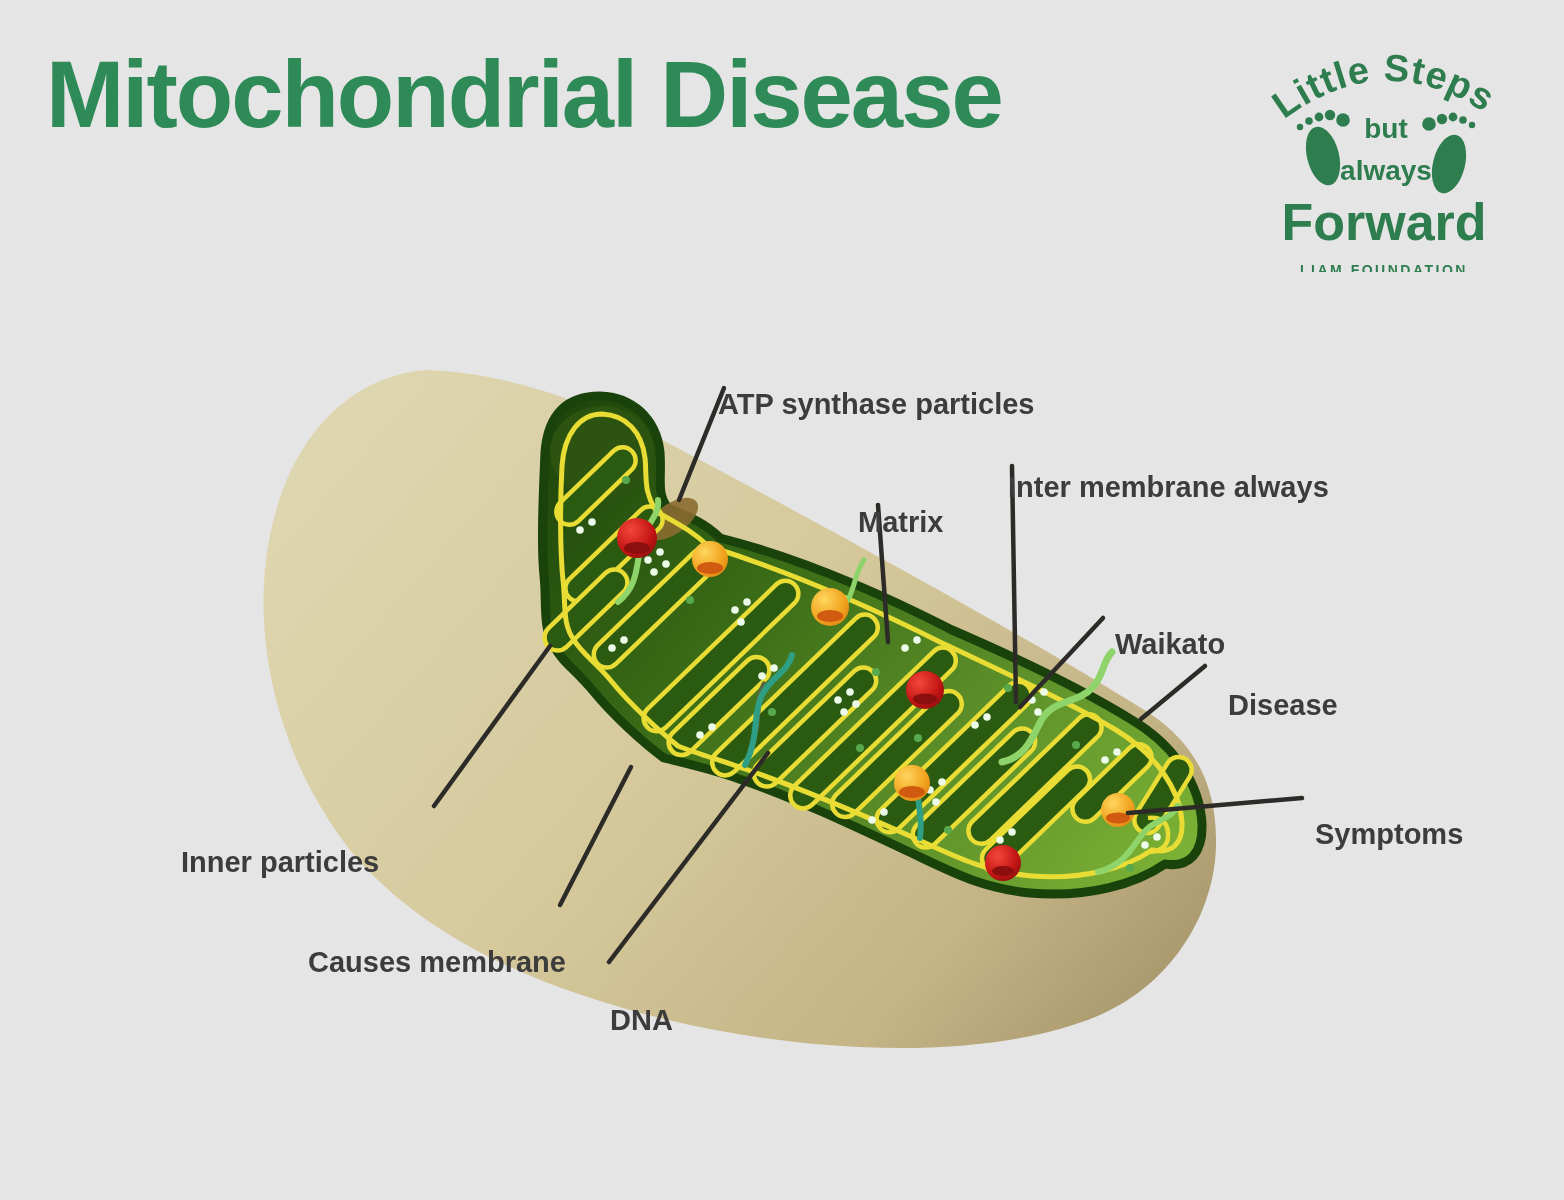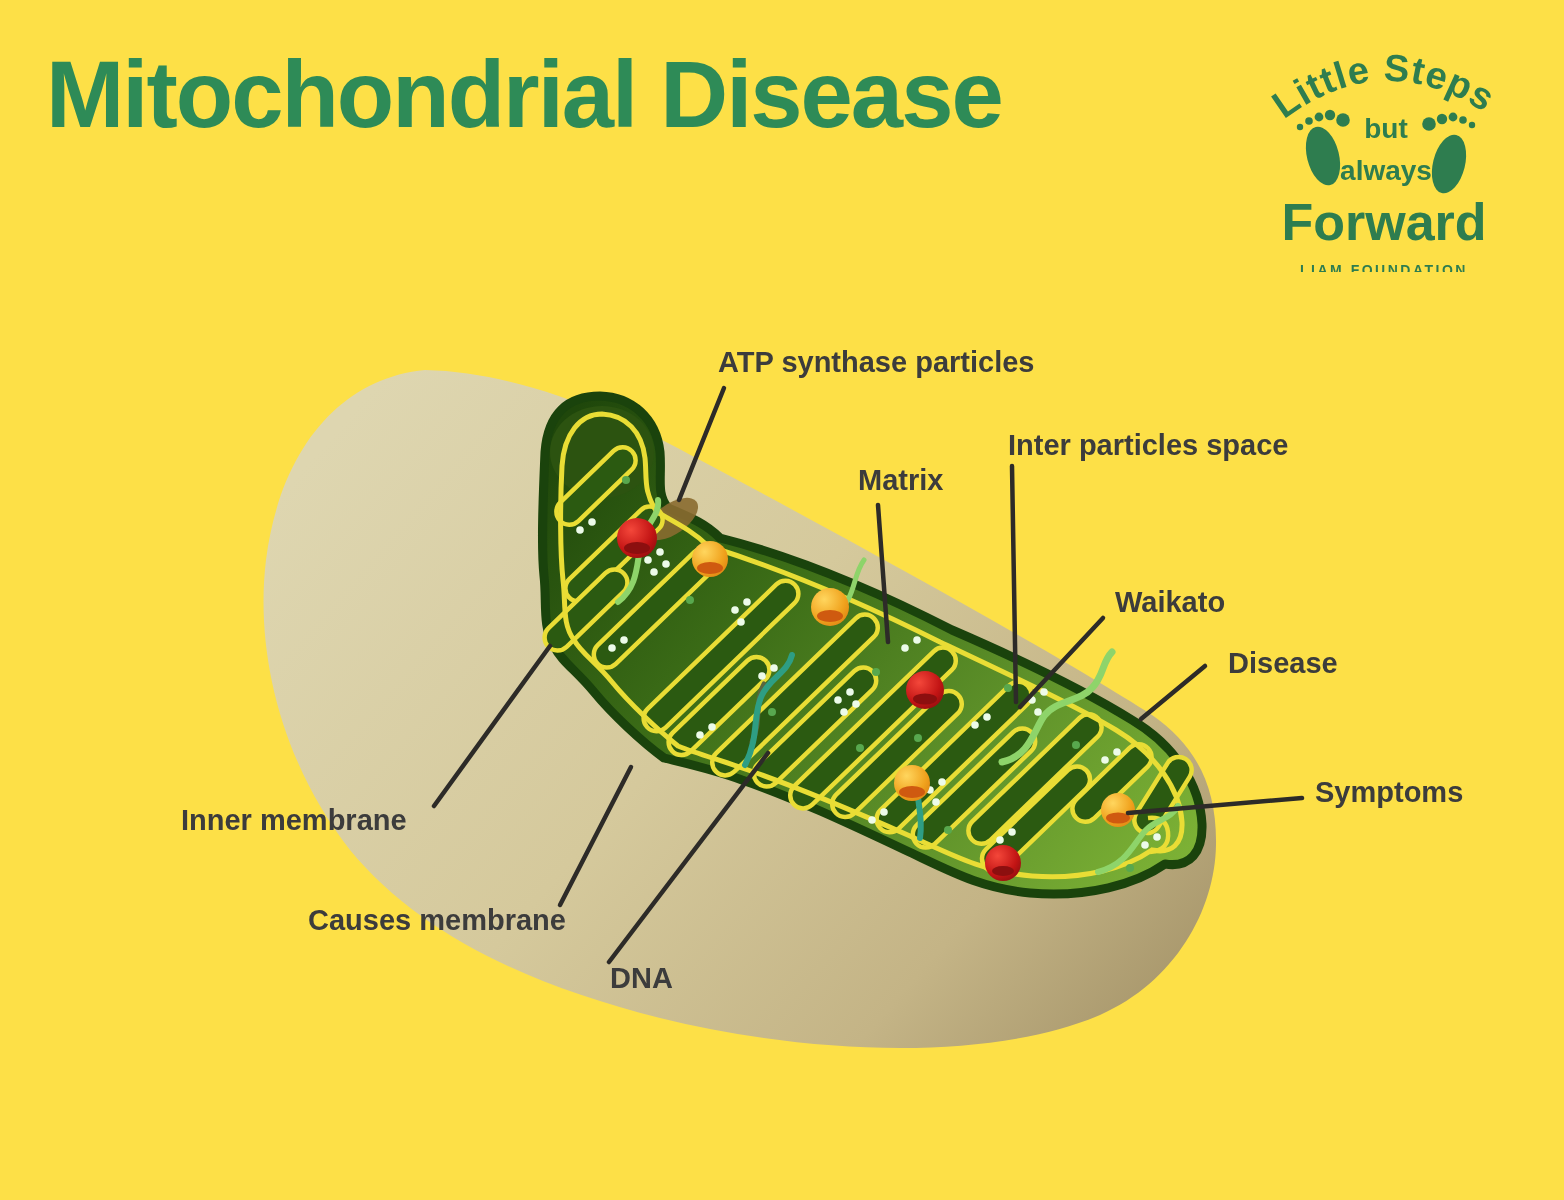--- a/index.html
+++ b/index.html
@@ -1,25 +1,25 @@
 <!DOCTYPE html>
 <html><head>
 <meta charset="utf-8">
 <style>
   html,body{margin:0;padding:0;background:#ffffff;}
-  .page{position:relative;width:1564px;height:1200px;background:#fde047;overflow:hidden;
+  .page{position:relative;width:1564px;height:1200px;background:#e5e5e5;overflow:hidden;
         font-family:"Liberation Sans",sans-serif;}
   .title{position:absolute;left:46px;top:48px;font-size:94px;font-weight:700;
          letter-spacing:-2px;color:#2e8b57;white-space:nowrap;line-height:1;}
   .subtitle{position:absolute;left:46px;top:183px;font-size:44px;font-weight:700;
             color:#2e8b57;white-space:nowrap;line-height:1;}
   .diagram-svg{position:absolute;left:0;top:0;}
   .logo-svg{position:absolute;left:1253px;top:28px;}
   .lbl{position:absolute;font-size:29px;font-weight:600;color:#3c3c3c;
-       white-space:nowrap;line-height:1.05;}
+       white-space:nowrap;line-height:1.05;margin-top:42px;}
   .credit{position:absolute;left:90px;top:1150px;font-size:23px;font-weight:700;
           color:#1c1c1c;white-space:nowrap;}
 </style>
 </head>
 <body>
 
 <div class="page">
 
   <svg class="diagram-svg" width="1564" height="1200" viewBox="0 0 1564 1200">
     <defs>
@@ -219,22 +219,22 @@
       </g>
       <text x="133" y="110" font-size="28" font-weight="600" text-anchor="middle">but</text>
       <text x="133" y="152" font-size="28" font-weight="600" text-anchor="middle">always</text>
       <text x="131" y="212" font-size="52" font-weight="700" text-anchor="middle">Forward</text>
       <text x="131" y="247" font-size="14" font-weight="700" letter-spacing="2.5" text-anchor="middle">LIAM FOUNDATION</text>
     </g>
   </svg>
 
   <div class="lbl" style="left:718px;top:347px">ATP synthase particles</div>
   <div class="lbl" style="left:858px;top:465px">Matrix</div>
-  <div class="lbl" style="left:1008px;top:430px">Inter particles space</div>
+  <div class="lbl" style="left:1008px;top:430px">Inter membrane always</div>
   <div class="lbl" style="left:1115px;top:587px">Waikato</div>
   <div class="lbl" style="left:1228px;top:648px">Disease</div>
   <div class="lbl" style="left:1315px;top:777px">Symptoms</div>
-  <div class="lbl" style="left:181px;top:805px">Inner membrane</div>
+  <div class="lbl" style="left:181px;top:805px">Inner particles</div>
   <div class="lbl" style="left:308px;top:905px">Causes membrane</div>
   <div class="lbl" style="left:610px;top:963px">DNA</div>
 
 
 </div>
 
 </body></html>

